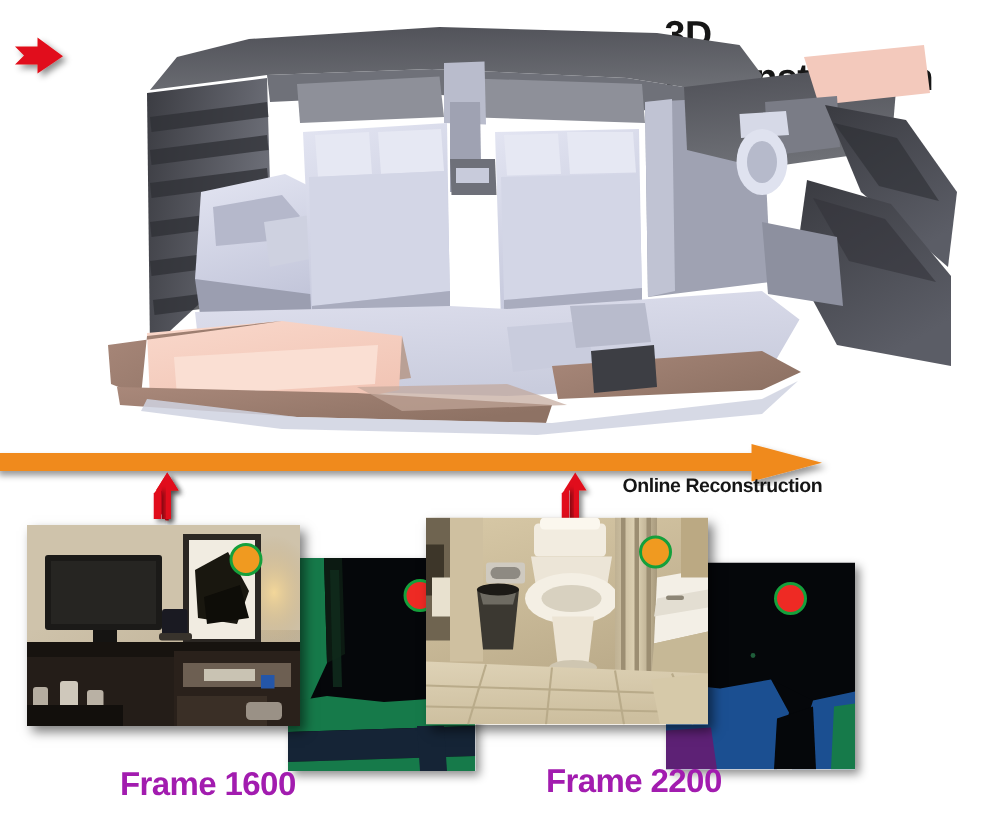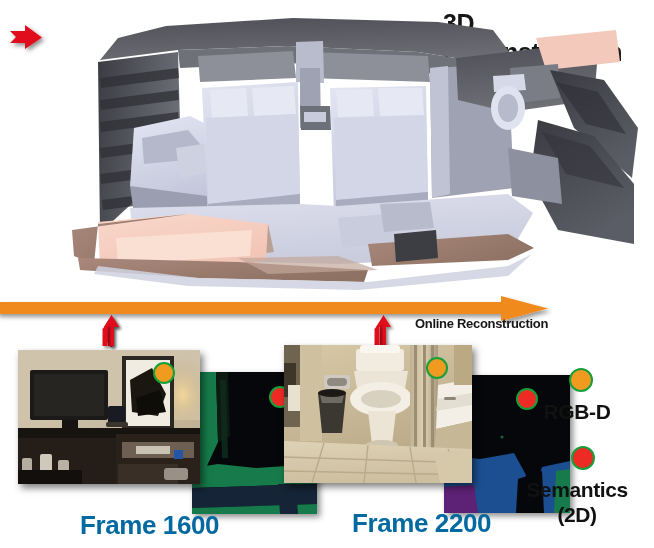--- a/index.html
+++ b/index.html
@@ -26,21 +26,21 @@
   .panel{position:absolute;}
   .semimg{position:absolute;box-shadow:3px 3px 6px rgba(0,0,0,.45);overflow:hidden;}
   .rgbimg{position:absolute;box-shadow:3px 4px 7px rgba(0,0,0,.5);overflow:hidden;}
   .semimg svg,.rgbimg svg{display:block;}
 
   
   .dot{position:absolute;border-radius:50%;box-sizing:border-box;}
   .dot-rgbd{background:#f09a20;border:2.5px solid #15a03c;}
   .dot-sem{background:#ee2a24;border:2.5px solid #15a03c;}
 
-  .flabel{position:absolute;font-weight:bold;color:#0369a1;font-size:26px;
+  .flabel{position:absolute;font-weight:bold;color:#a21caf;font-size:22px;
           letter-spacing:-0.4px;white-space:nowrap;}
 
   
   #legend{position:absolute;left:500px;top:358px;width:154px;height:180px;}
   .leg-txt{position:absolute;font-weight:bold;color:#111;font-size:21px;
            text-align:center;width:100%;letter-spacing:-0.4px;}
 </style>
 </head>
 <body>
 
@@ -347,25 +347,17 @@
           <path d="M40 98 L28 138"></path>
             <path d="M84 100 L80 138"></path>
           <path d="M126 102 L132 138"></path>
             <path d="M164 104 L178 138"></path>
         </g>
         <path d="M150 108 L188 104 L188 138 L156 138 Z" fill="#d6c9a9"></path>
       </svg>
     </div>
     <div class="dot dot-rgbd" style="left:142px;top:12px;width:22px;height:22px;"></div>
 
-    <div class="flabel" style="left:68px;top:163px;">Frame 2200</div>
-  </div>
-
-  <div id="legend">
-    <div class="dot dot-rgbd" style="left:69px;top:10px;width:24px;height:24px;"></div>
-    <div class="leg-txt" style="top:42px;">RGB-D</div>
-
-    <div class="dot dot-sem" style="left:71px;top:88px;width:24px;height:24px;"></div>
-    <div class="leg-txt" style="top:120px;">Semantics</div>
-    <div class="leg-txt" style="top:145px;">(2D)</div>
-  </div>
+    <div class="flabel" style="left:80px;top:163px;">Frame 2200</div>
+  </div>
+
 
 </div>
 
 </body></html>

